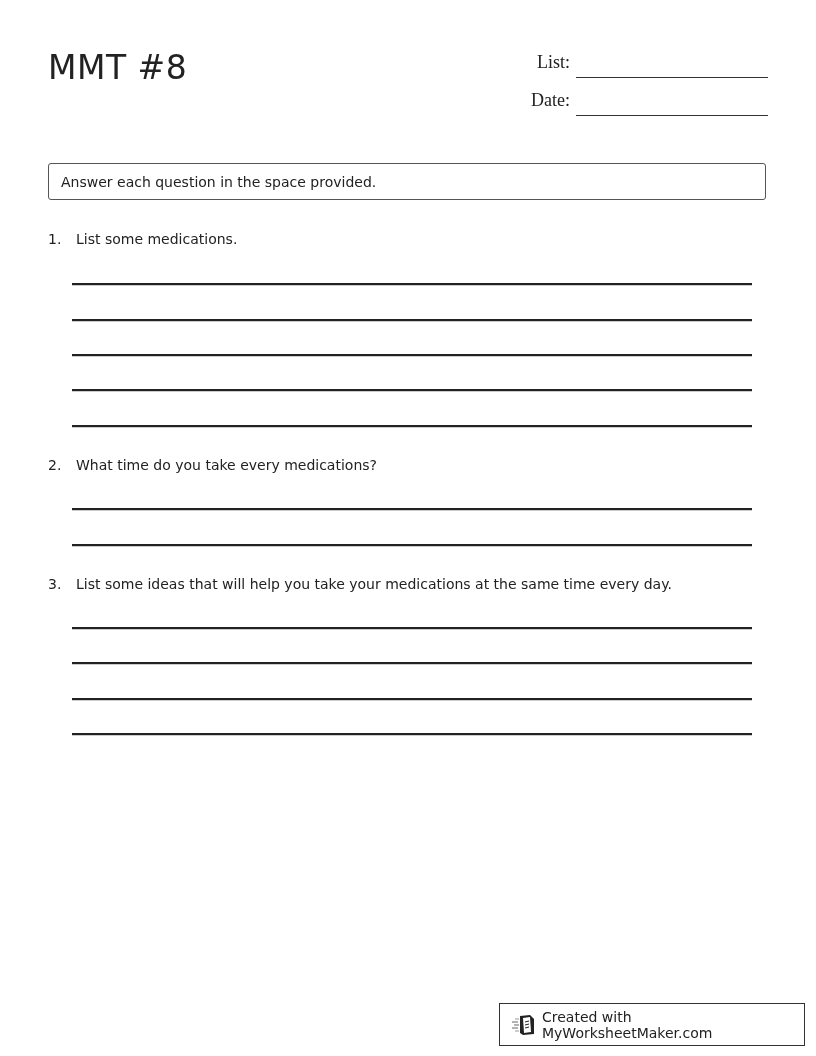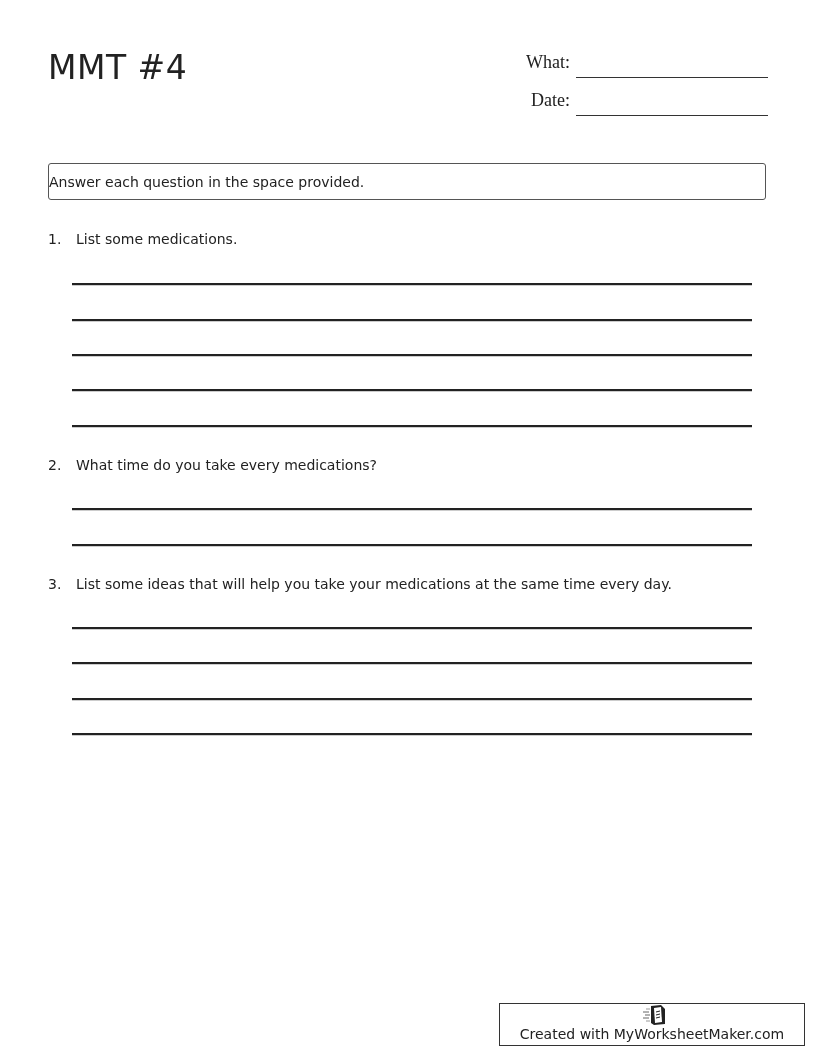--- a/index.html
+++ b/index.html
@@ -1,37 +1,37 @@
 <!DOCTYPE html>
 <html><head>
   <meta charset="utf-8">
   <style>
     html, body { margin: 0; padding: 0; background: #ffffff; }
     body { width: 816px; height: 1056px; position: relative; overflow: hidden; font-family: "DejaVu Sans", sans-serif; color: #222; }
     .title { position: absolute; left: 48px; top: 48px; font-size: 33px; font-weight: normal; color: #222; letter-spacing: 0.5px; font-family: "DejaVu Sans", sans-serif; }
     .field { position: absolute; font-family: "Liberation Serif", serif; font-size: 18px; color: #222; }
     .field .label { position: absolute; right: 0; white-space: nowrap; }
     .field-line { position: absolute; height: 1px; background: #333; }
-    .instructions { position: absolute; left: 48px; top: 163px; width: 718px; height: 37px; border: 1.5px solid #555; border-radius: 3px; box-sizing: border-box; font-size: 14px; line-height: 36px; color: #222; }
+    .instructions { position: absolute; left: 48px; top: 163px; width: 718px; height: 37px; border: 1.5px solid #555; border-radius: 3px; box-sizing: border-box; font-size: 14px; line-height: 36px; padding-left: 12px; color: #222; }
     .q { position: absolute; left: 48px; font-size: 14px; color: #222; }
     .q .num { position: absolute; left: 0; }
     .q .text { position: absolute; left: 28px; white-space: nowrap; }
     .answer-line { position: absolute; left: 72px; width: 680px; height: 2px; background: #222; border-bottom: 1px solid #ccc; }
-    .footer { position: absolute; left: 499px; top: 1003px; width: 306px; height: 43px; border: 1.5px solid #333; box-sizing: border-box; display: flex; align-items: center; font-size: 14px; color: #222; flex-direction: column; }
+    .footer { position: absolute; left: 499px; top: 1003px; width: 306px; height: 43px; border: 1.5px solid #333; box-sizing: border-box; display: flex; align-items: center; font-size: 14px; color: #222; }
     .footer .icon { margin-left: 11px; margin-right: 7px; width: 24px; height: 22px; display: inline-block; }
   </style>
 </head>
 <body>
 
 <div>
 
-  <h1 class="title" style="margin:0;">MMT #4</h1>
+  <h1 class="title" style="margin:0;">MMT #8</h1>
 
   <div class="field" style="left:480px; top:52px; width:90px; height:24px;">
-    <span class="label">What:</span>
+    <span class="label">List:</span>
   </div>
   <div class="field-line" style="left:576px; top:77px; width:192px;"></div>
 
   <div class="field" style="left:480px; top:90px; width:90px; height:24px;font-family:Liberation Serif, serif;">
     <span class="label">Date:</span>
   </div>
   <div class="field-line" style="left:576px; top:115px; width:192px;"></div>
 
   <div class="instructions">Answer each question in the space provided.</div>
 

